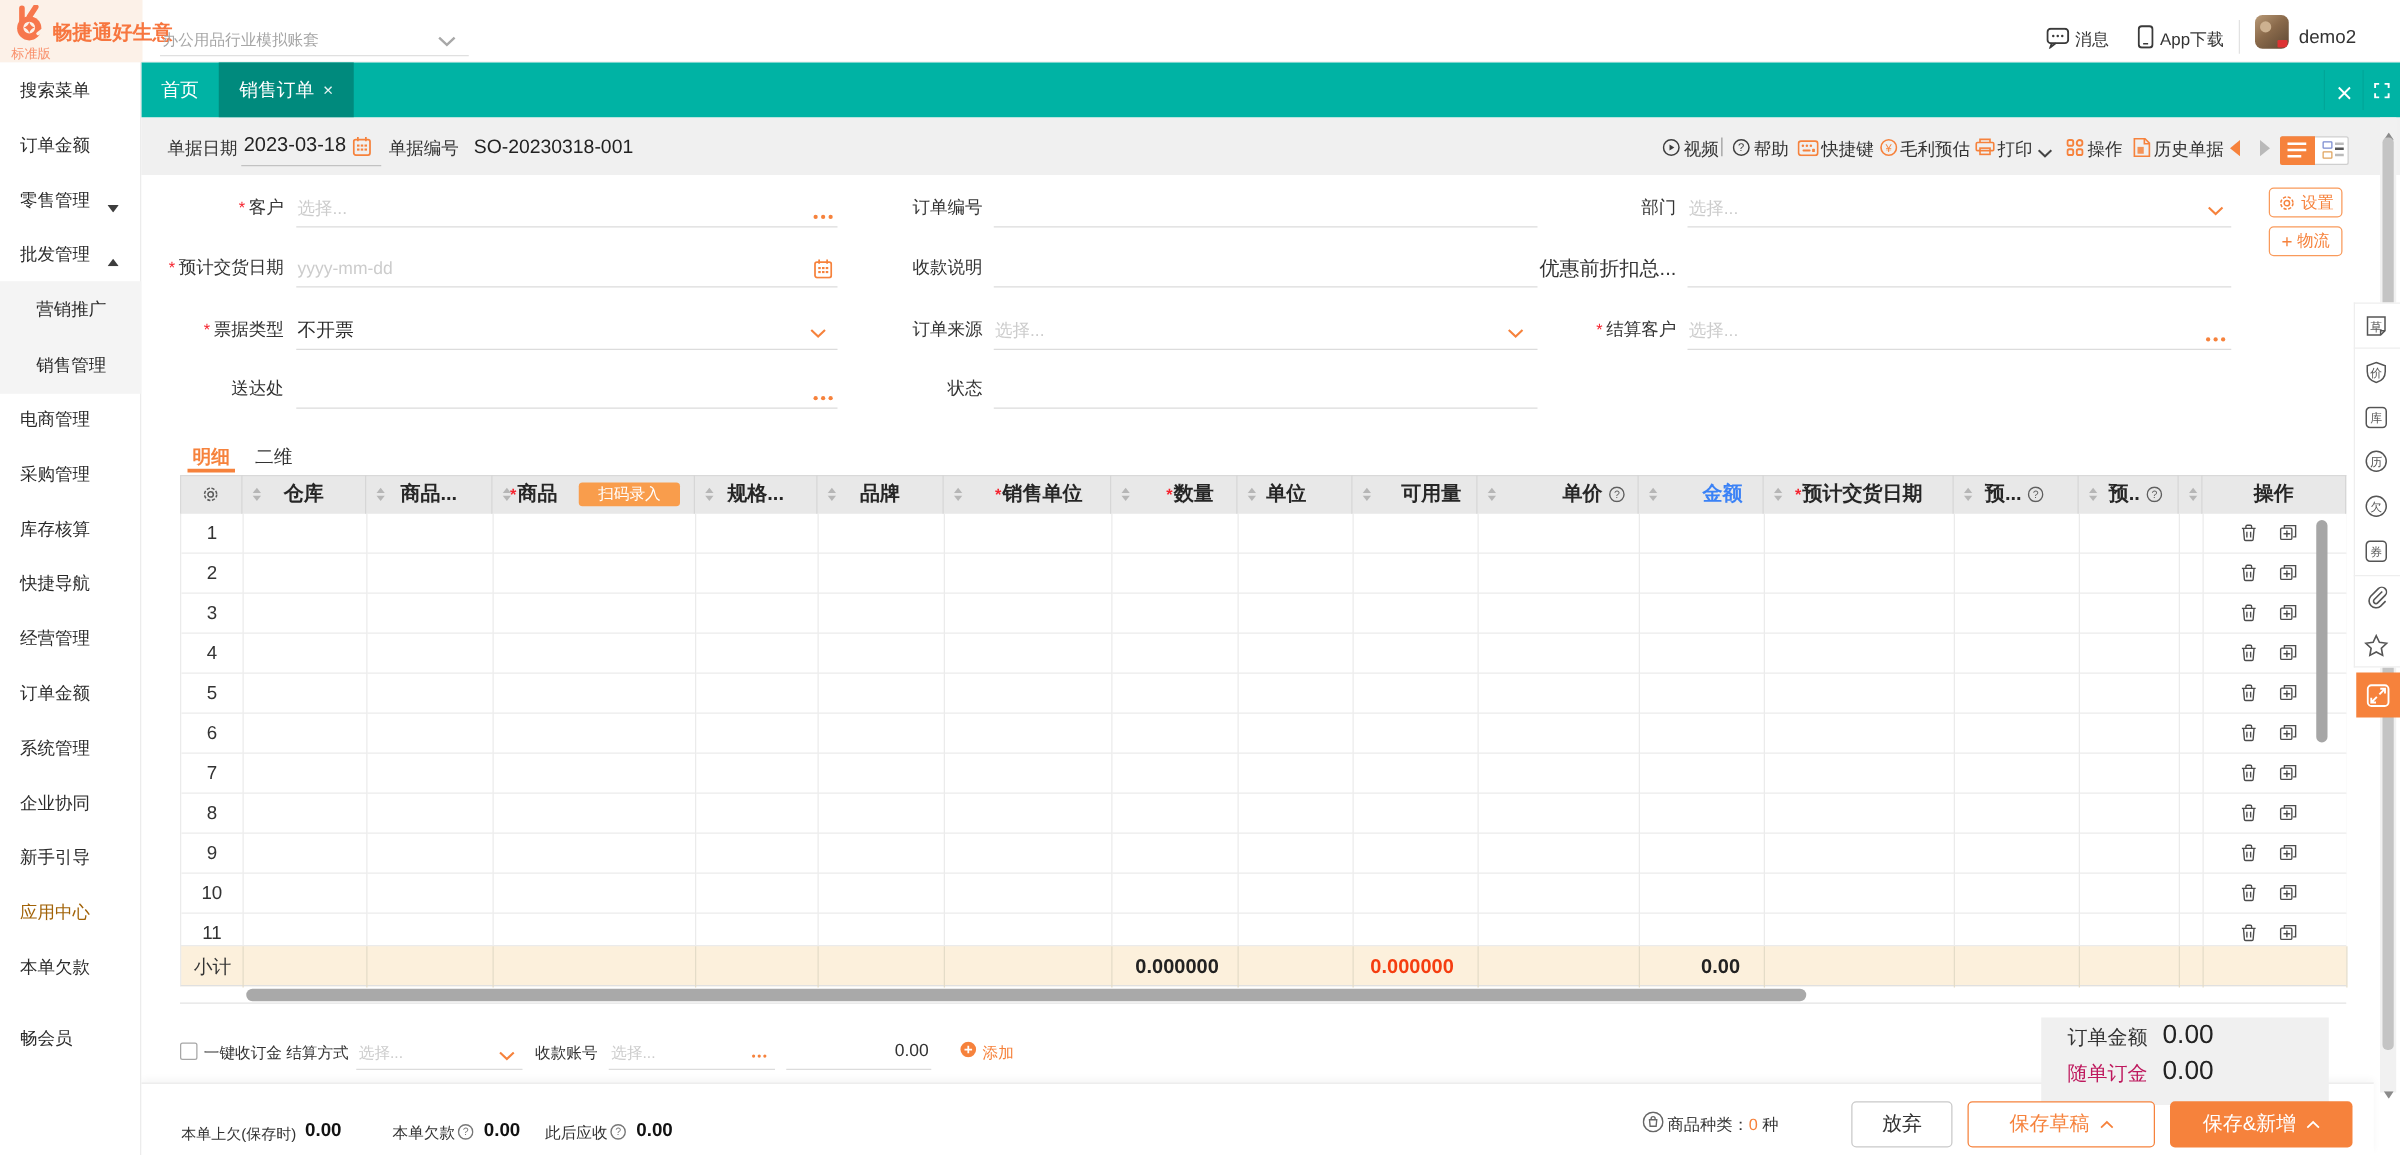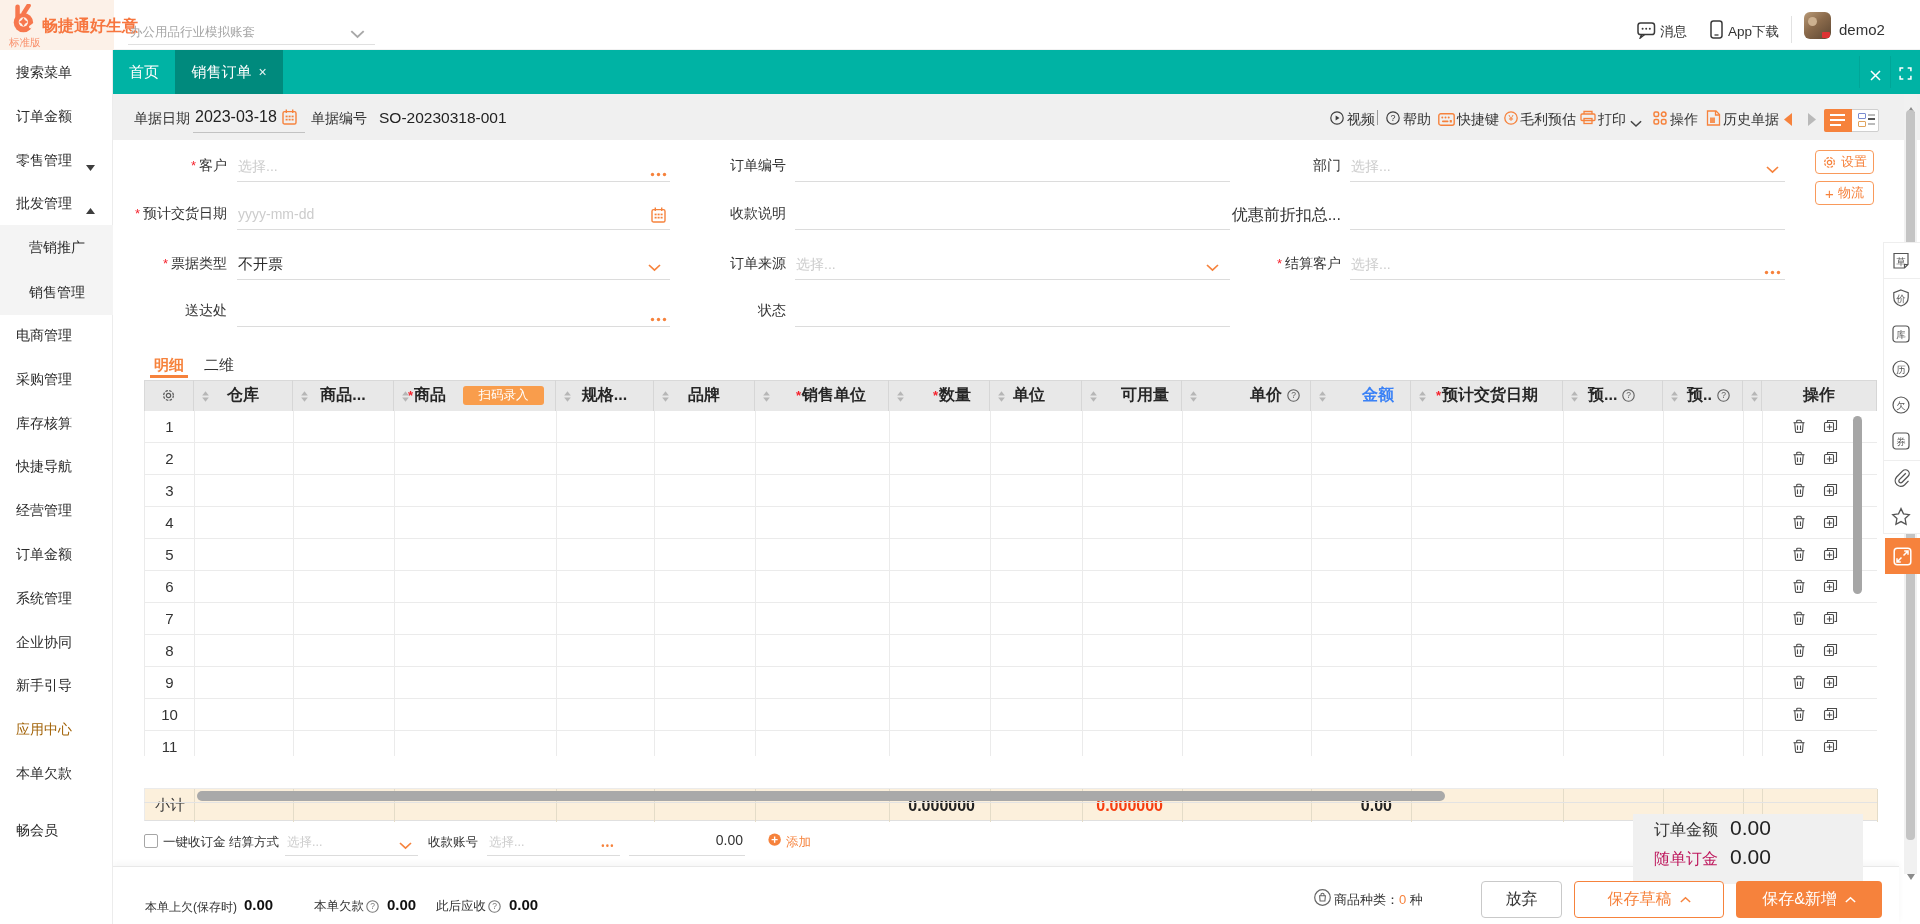--- a/index.html
+++ b/index.html
@@ -793,21 +793,21 @@
               <g fill="none" stroke="#4c4c4c" stroke-width="1.1">
                 <path d="M4.5 3.5v-2h9v9h-2"></path>
                 <rect x="1.5" y="3.5" width="9" height="9" rx="1"></rect>
                 <path d="M3.8 8h5.4M6.5 5.3v5.4"></path>
               </g>
             </svg>
           </div>
         </div>
       </div>
     </div>
-<div class="ab" style="position:absolute;left:144px;top:788px;width:1733px;height:33px;background:#fcf0dc;border-top:1px solid #ebebeb;border-bottom:1px solid #e0e0e0;border-left:1px solid #ebebeb;">
+<div class="ab" style="position:absolute;left:144px;top:756px;width:1733px;height:33px;background:#fcf0dc;border-top:1px solid #ebebeb;border-bottom:1px solid #e0e0e0;border-left:1px solid #ebebeb;">
       <div style="position:absolute;left:0px;top:0;width:50px;height:33px;border-right:1px solid #e4dcc8;">
         <div class="flex cjk" style="height:100%;padding-left:10px;font-size:15px;color:#333;">小计</div>
       </div>
       <div style="position:absolute;left:50px;top:0;width:99px;height:33px;border-right:1px solid #e4dcc8;"></div>
       <div style="position:absolute;left:149px;top:0;width:101px;height:33px;border-right:1px solid #e4dcc8;"></div>
       <div style="position:absolute;left:250px;top:0;width:162px;height:33px;border-right:1px solid #e4dcc8;"></div>
       <div style="position:absolute;left:412px;top:0;width:98px;height:33px;border-right:1px solid #e4dcc8;"></div>
       <div style="position:absolute;left:510px;top:0;width:101px;height:33px;border-right:1px solid #e4dcc8;"></div>
       <div style="position:absolute;left:611px;top:0;width:134px;height:33px;border-right:1px solid #e4dcc8;"></div>
       <div style="position:absolute;left:745px;top:0;width:101px;height:33px;border-right:1px solid #e4dcc8;">

